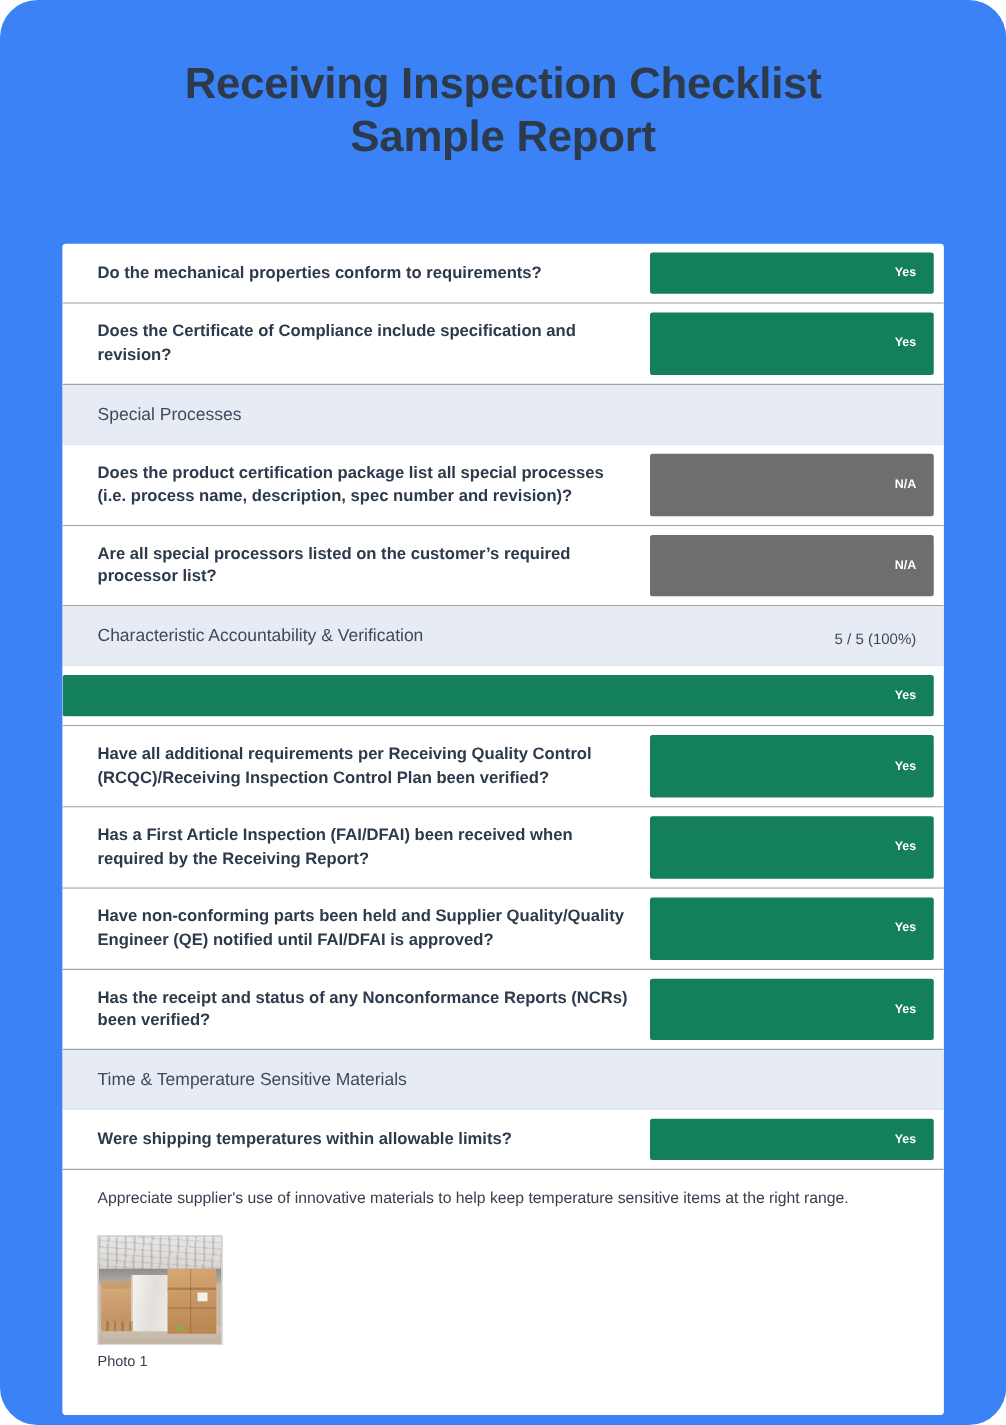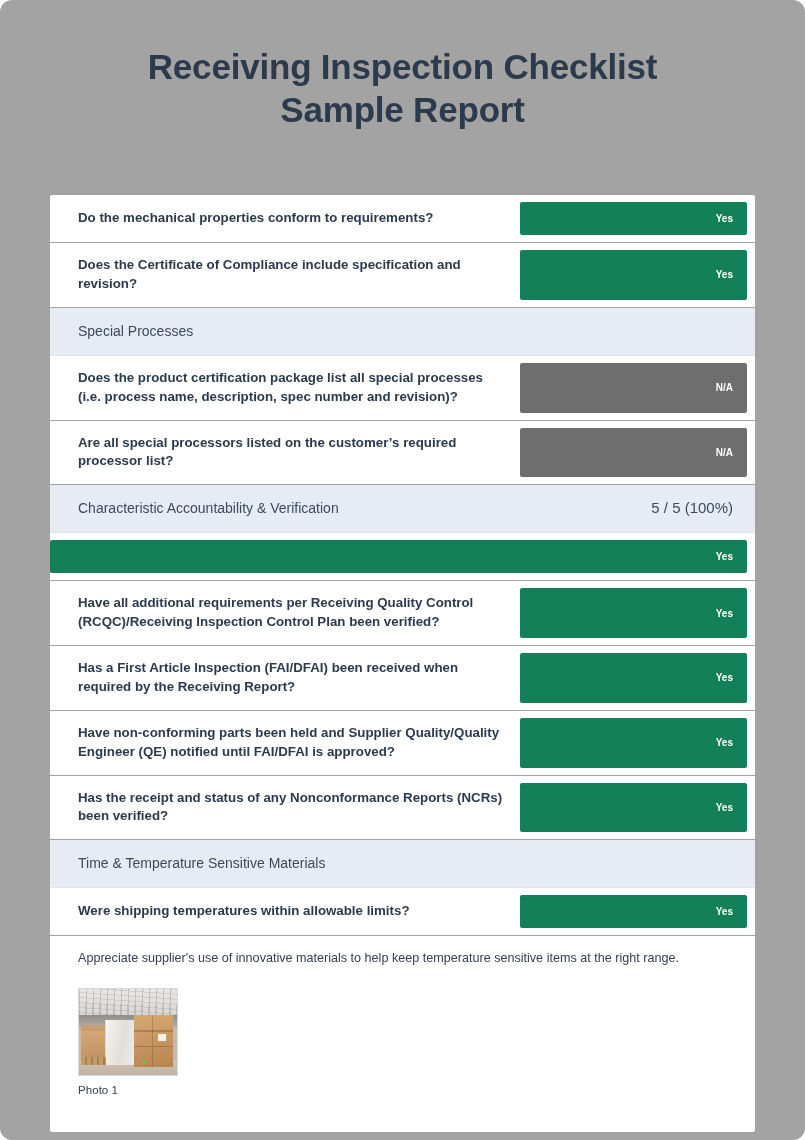--- a/index.html
+++ b/index.html
@@ -8,22 +8,22 @@
     width: 805px;
     height: 1140px;
     background: #ffffff;
     font-family: "Liberation Sans", sans-serif;
   }
 
   .page {
     position: relative;
     width: 805px;
     height: 1140px;
-    background: #a3a3a3;
-    border-radius: 12px;
+    background: #3b82f6;
+    border-radius: 30px;
     overflow: hidden;
   }
 
   .report-title {
     padding: 46px 70px 0 70px;
     text-align: center;
     font-size: 35px;
     line-height: 1.22;
     font-weight: bold;
     color: #2c3a4b;
@@ -77,37 +77,37 @@
     font-weight: bold;
     color: #ffffff;
     border-radius: 2px;
   }
   .badge.yes { background: #13805a; }
   .badge.na  { background: #6e6e6e; }
 
   
   .sec-row {
     display: flex;
-    align-items: flex-start;
+    align-items: flex-end;
     min-height: 48px;
     background: #e7ecf4;
     border-bottom: 1px solid #dfe5ee;
   }
   .sec-title {
     flex: 0 0 470px;
     padding: 14px 16px 14px 28px;
     font-size: 14px;
     color: #3d4a5c;
     line-height: 1.35;
   }
   .sec-score {
     flex: 1 1 auto;
     text-align: right;
     padding: 14px 22px 14px 0;
-    font-size: 15px;
+    font-size: 12px;
     color: #3d4a5c;
     white-space: nowrap;
   }
 
   
   .note-block {
     background: #ffffff;
     padding: 14px 24px 6px 28px;
   }
   .note-text {

